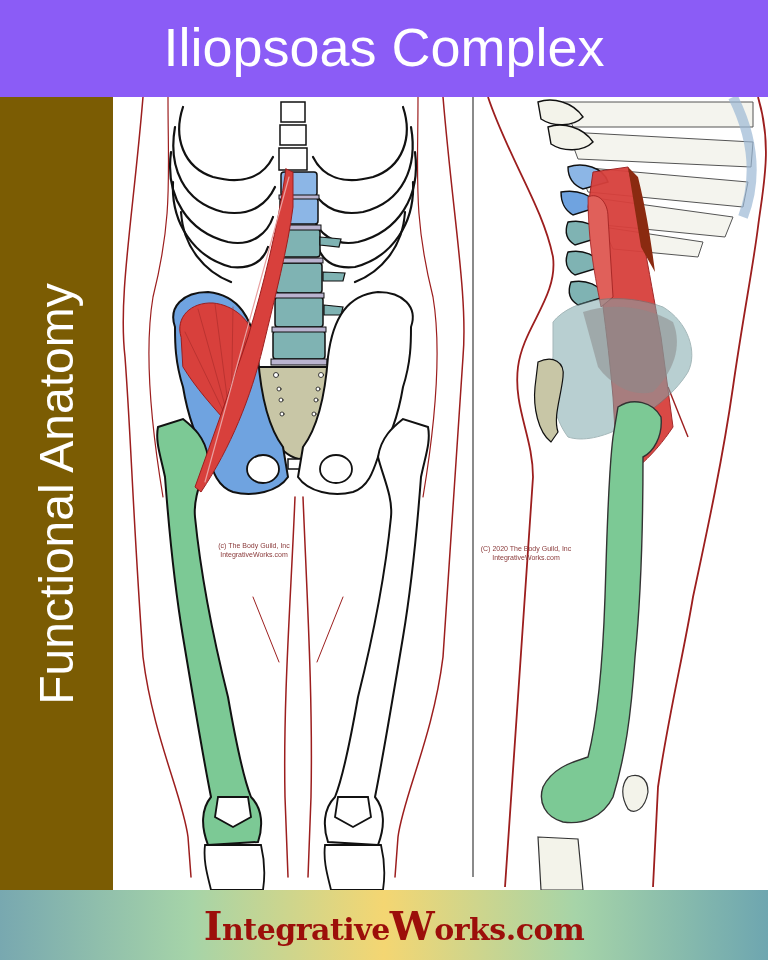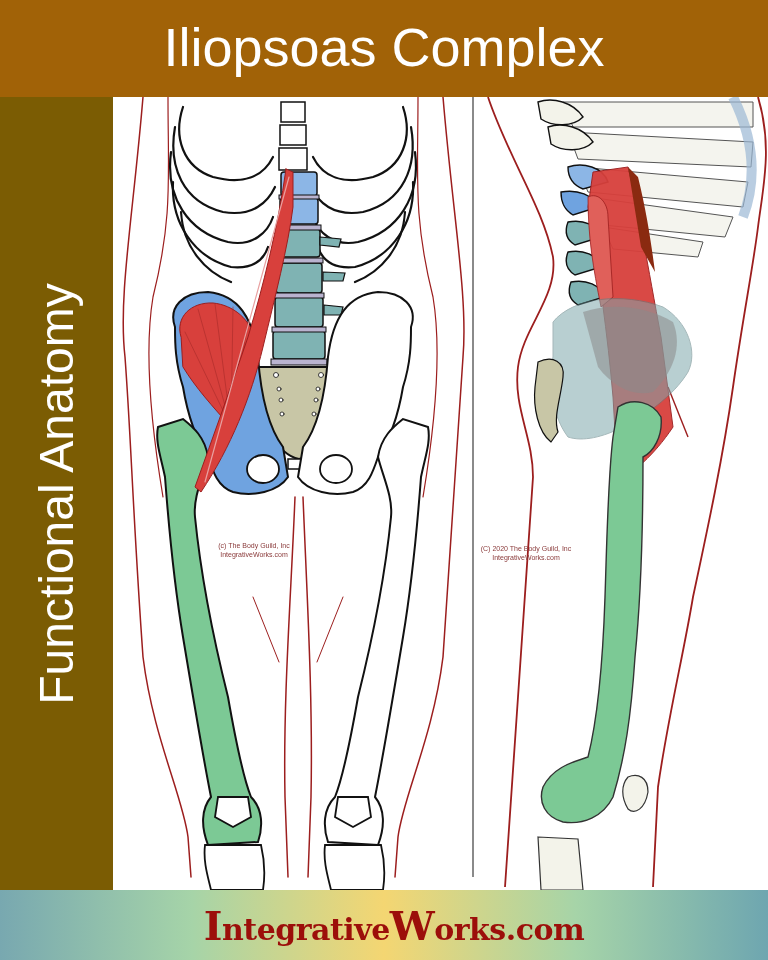--- a/index.html
+++ b/index.html
@@ -1,21 +1,21 @@
 <!DOCTYPE html>
 <html><head>
   <meta charset="utf-8">
   <style>
     * { margin: 0; padding: 0; box-sizing: border-box; }
     html, body { width: 768px; height: 960px; overflow: hidden; background: #ffffff; }
     body { position: relative; font-family: "Liberation Sans", sans-serif; }
 
     .header {
       position: absolute; left: 0; top: 0; width: 768px; height: 97px;
-      background: #a16207;
+      background: #8b5cf6;
       display: flex; align-items: center; justify-content: center;
     }
     .header-title {
       color: #ffffff; font-family: "Liberation Sans", sans-serif;
       font-size: 54px; font-weight: normal; letter-spacing: 0px;
       margin-top: -4px;
     }
 
     .sidebar {
       position: absolute; left: 0; top: 97px; width: 113px; height: 793px;

